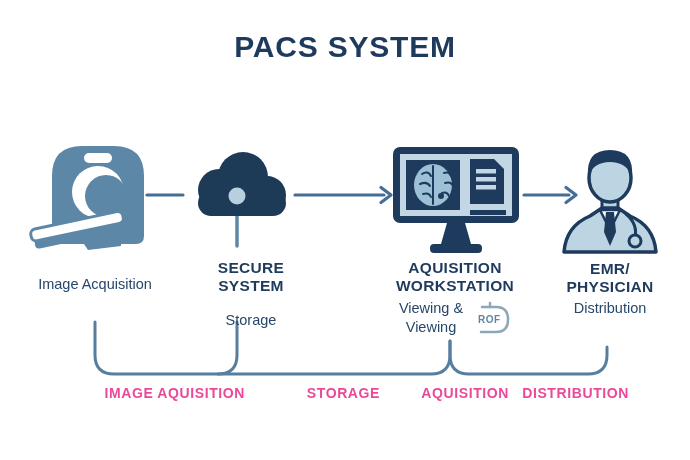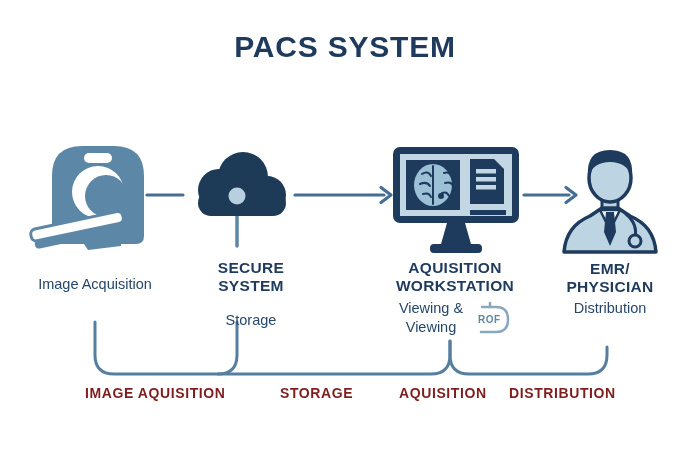--- a/index.html
+++ b/index.html
@@ -13,22 +13,22 @@
     text-align:center;font-size:30px;font-weight:700;
     letter-spacing:0.8px;color:#1e3a5c;
   }
   .layer{position:absolute;left:0;top:0;}
   .node-text{position:absolute;text-align:center;color:#1e3a5c;}
   .node-heading{font-size:15.5px;font-weight:700;line-height:18px;letter-spacing:0.3px;}
   .node-sub{font-size:14.5px;font-weight:400;line-height:18px;color:#27476a;margin-top:16px;}
   .sub-row{display:flex;justify-content:center;align-items:center;gap:14px;margin-top:4px;}
   .sub-lines{font-size:14.5px;color:#27476a;line-height:19px;text-align:center;}
   .stage-label{
-    position:absolute;top:385px;text-align:left;
-    font-size:14px;font-weight:700;letter-spacing:0.6px;color:#7f1d1d;
+    position:absolute;top:385px;text-align:right;
+    font-size:14px;font-weight:700;letter-spacing:0.6px;color:#ec4899;
   }
   svg{display:block;}
 </style>
 </head>
 <body>
 
 <div class="title">PACS SYSTEM</div>
 
 <svg class="layer" width="690" height="460" viewBox="0 0 690 460">
 

